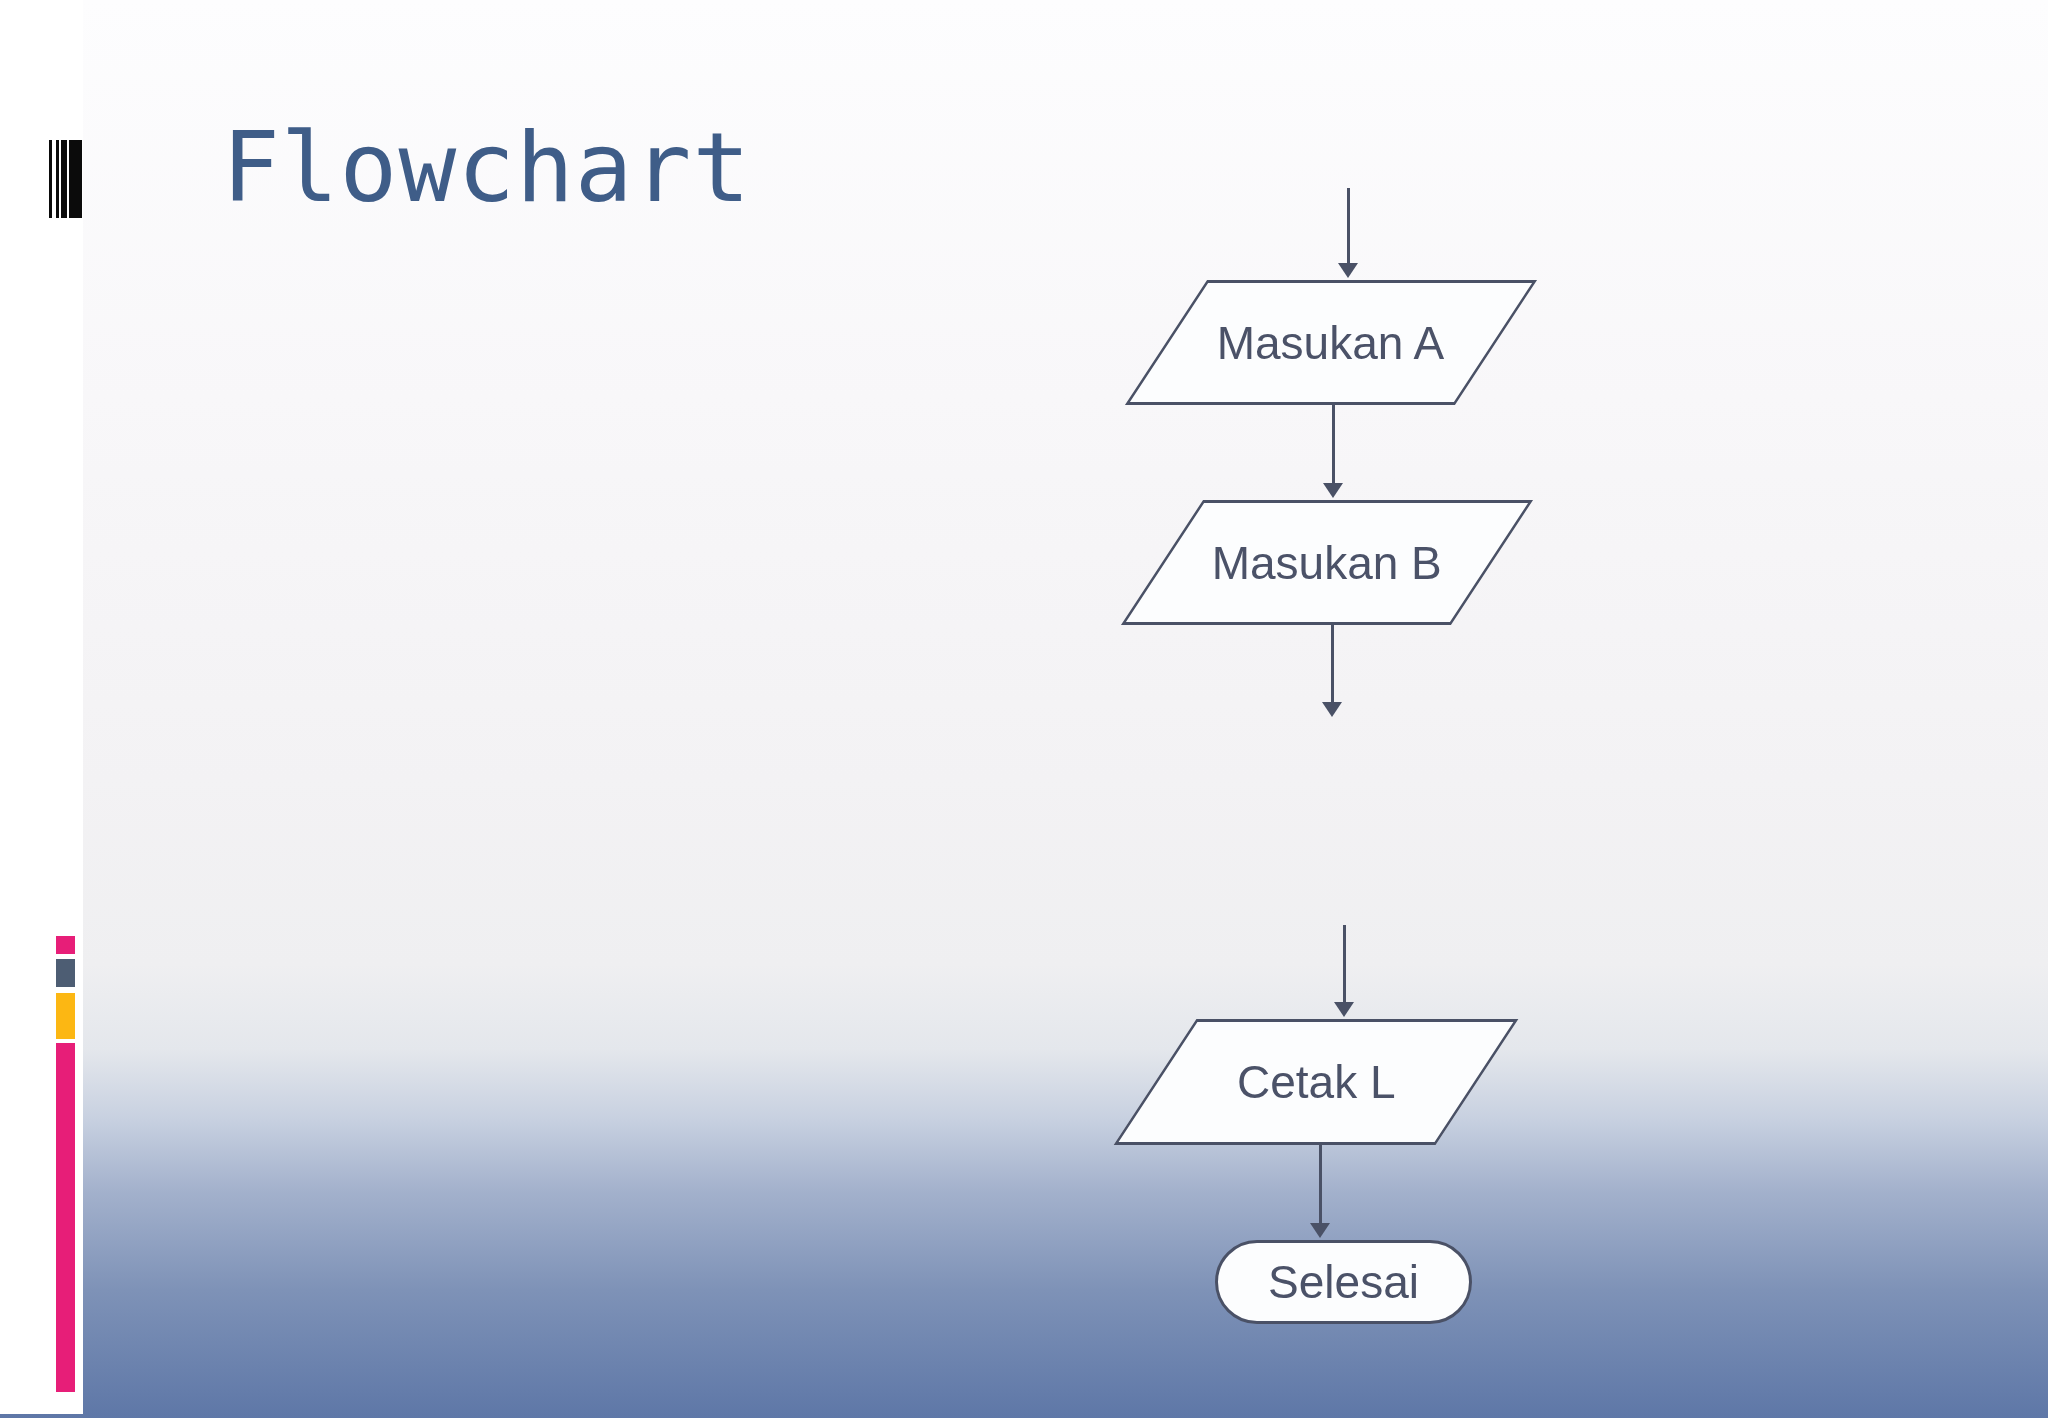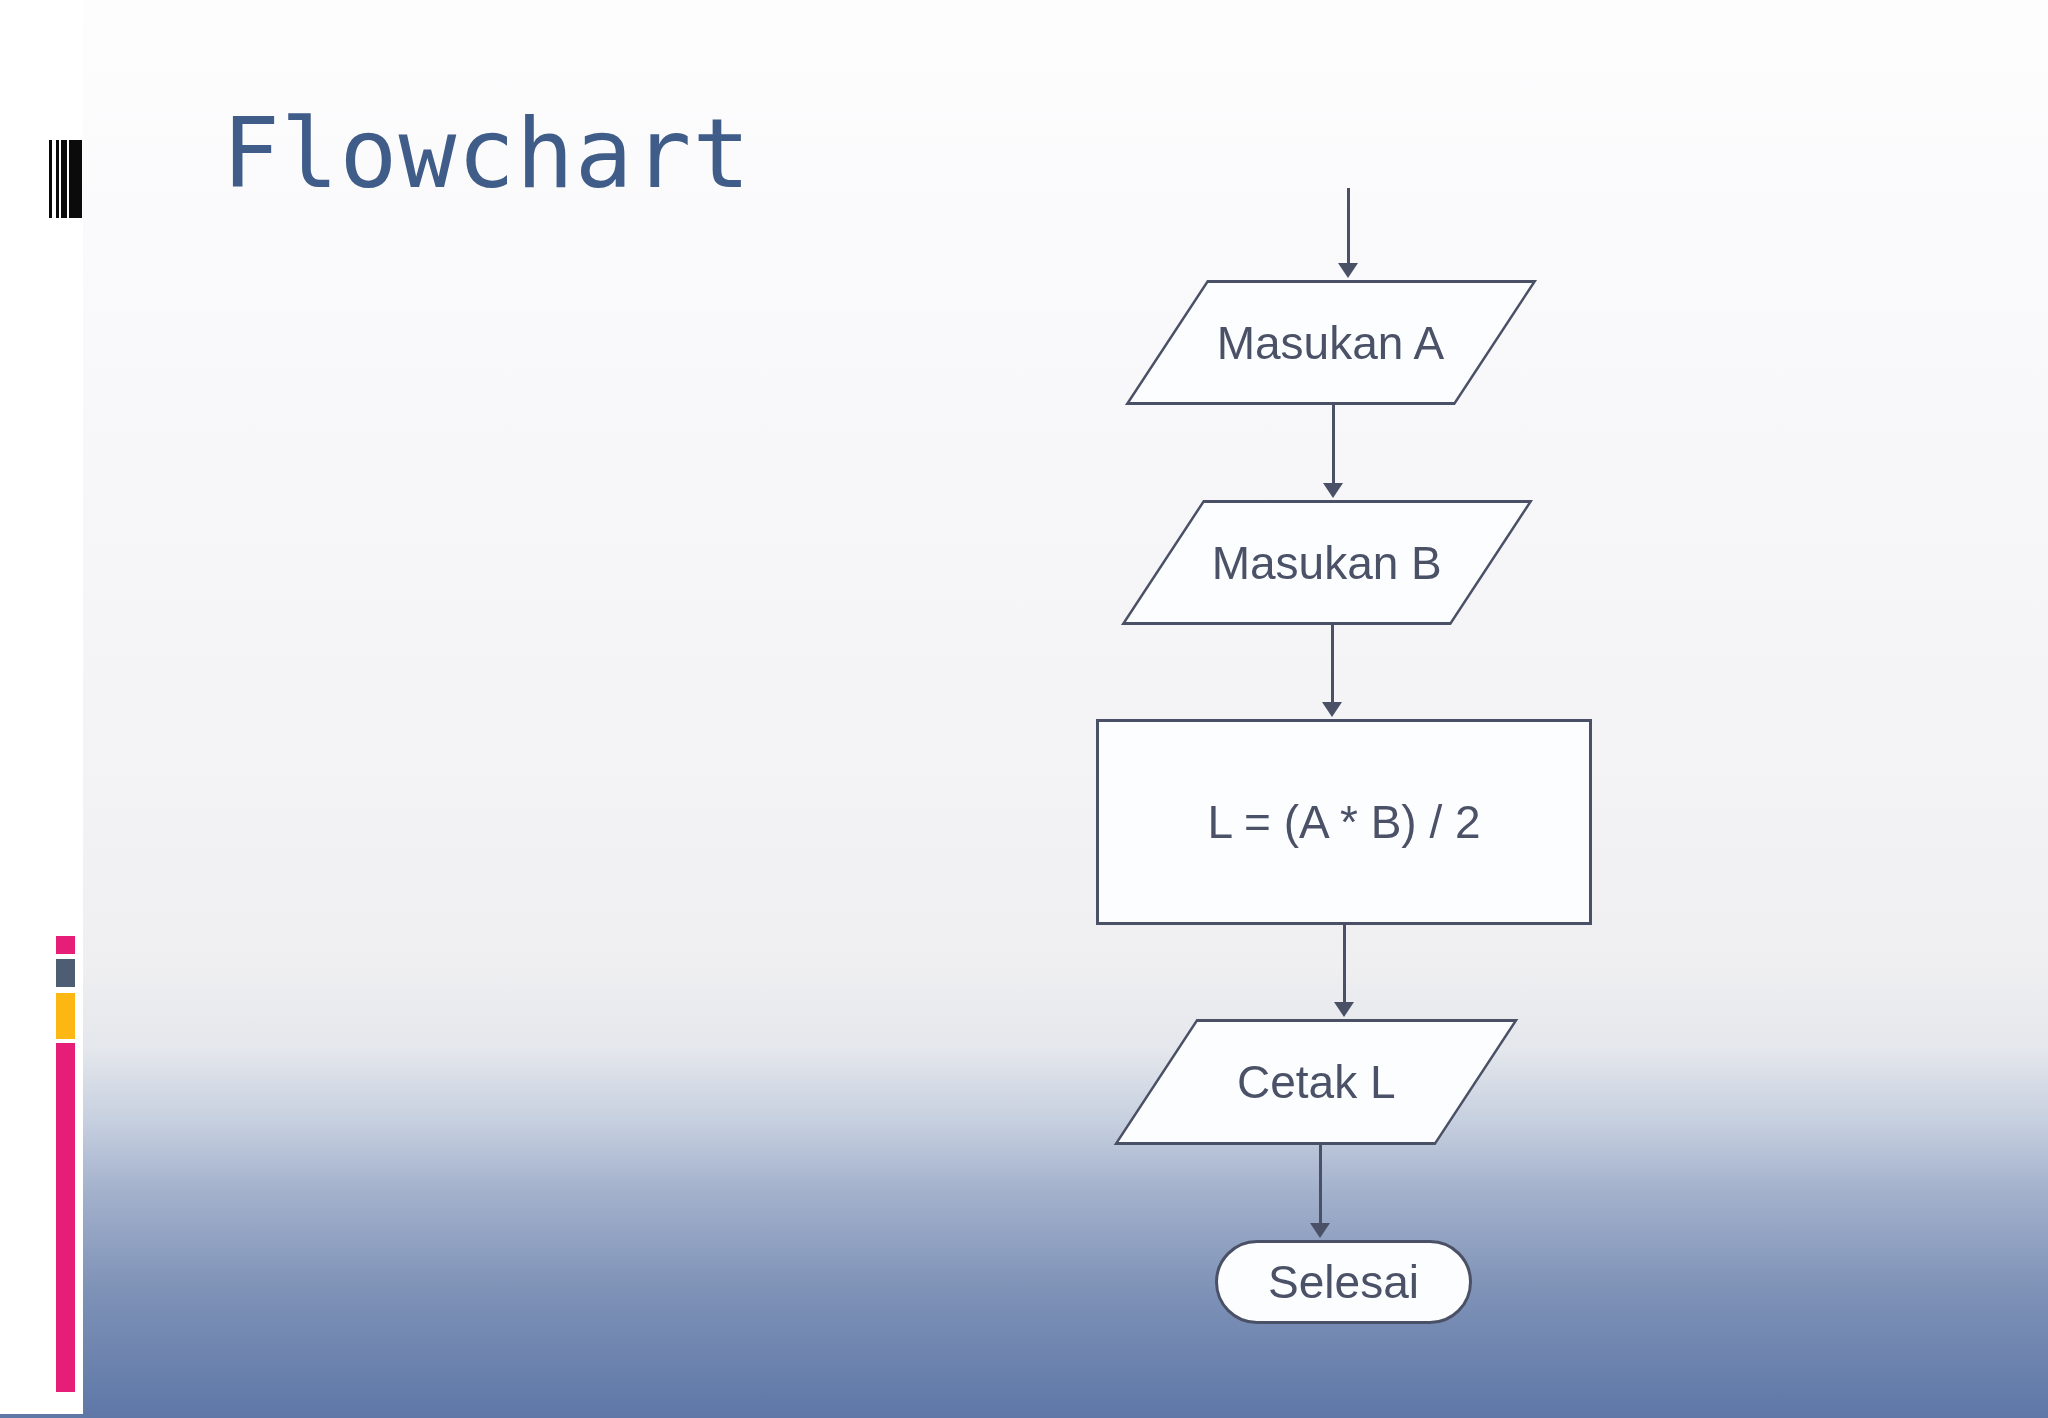--- a/index.html
+++ b/index.html
@@ -33,21 +33,21 @@
   .stripes-icon .s3{left:12px;width:6px;}
   .stripes-icon .s4{left:20px;width:13px;}
   
   .accent{position:absolute;left:56px;width:19px;}
   .accent.pink-sq {top:936px;height:18px;background:#e71e78;}
   .accent.slate-sq{top:959px;height:28px;background:#4d5d73;}
   .accent.amber-bar{top:993px;height:46px;background:#fcb713;}
   .accent.pink-bar{top:1043px;height:349px;background:#e71e78;}
 
   .page-title{
-    position:absolute;left:222px;top:104px;
+    position:absolute;left:222px;top:118px;
     font-family:"DejaVu Sans Mono", monospace;
     font-size:96px;line-height:1.05;
     color:#3f5d88;
     letter-spacing:1px;
     white-space:nowrap;
   }
 
   
   .node{
     position:absolute;
@@ -107,23 +107,20 @@
 
 
   <div class="node para n-input-a">
     <span class="lbl">Masukan A</span>
   </div>
 
   <div class="node para n-input-b">
     <span class="lbl">Masukan B</span>
   </div>
 
-  <div class="node n-process">
-    <span class="lbl">L = (A * B) / 2</span>
-  </div>
 
   <div class="node para n-output">
     <span class="lbl">Cetak L</span>
   </div>
 
   <div class="node terminator n-end">
     <span class="lbl">Selesai</span>
   </div>
 
   <div class="arrow-line a1-line"></div>

